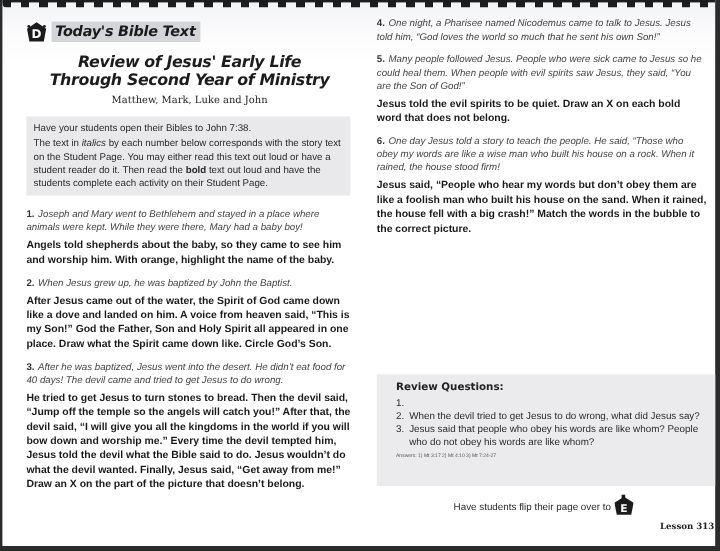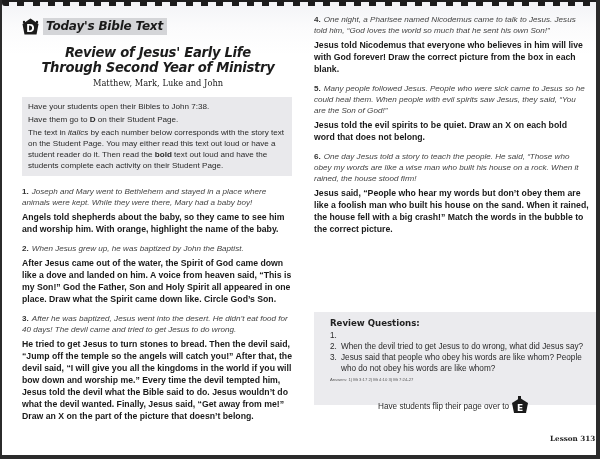--- a/index.html
+++ b/index.html
@@ -73,21 +73,21 @@
   }
   .review-title {
     font-family: "DejaVu Sans", sans-serif; font-weight: bold; font-size: 8.6px; color: #222;
   }
   .review-list { margin: 2px 0 0 0; padding: 0; list-style: none; font-size: 8.2px; line-height: 11px; color: #2a2a2a; }
   .review-list li { display: flex; }
   .review-list li .n { width: 11px; flex: none; }
   .answers { font-size: 4.2px; color: #555; margin-top: 3px; }
 
   .flip-note {
-    position: absolute; left: 376px; top: 396px; font-size: 8.2px; color: #2a2a2a;
+    position: absolute; left: 376px; top: 412px; font-size: 8.2px; color: #2a2a2a;
     display: flex; align-items: center; gap: 3px;
   }
   .flip-note svg { width: 16px; height: 18px; }
   .lesson-num {
     position: absolute; left: 548px; top: 434px; font-family: "DejaVu Serif", serif;
     font-weight: bold; font-size: 7.2px; color: #222;
   }
 </style>
 </head>
 <body>
@@ -109,21 +109,20 @@
     </div>
 
     <div class="lesson-title">
       <div>Review of Jesus' Early Life</div>
       <div>Through Second Year of Ministry</div>
     </div>
     <div class="lesson-sub">Matthew, Mark, Luke and John</div>
 
     <div class="instr-box">
       <p>Have your students open their Bibles to John 7:38.</p>
-      <p><span>Have them go to </span><b>D</b><span> on their Student Page.</span></p>
       <p class="last"><span>The text in </span><i>italics</i><span> by each number below corresponds with the story text on the Student Page. You may either read this text out loud or have a student reader do it. Then read the </span><b>bold</b><span> text out loud and have the students complete each activity on their Student Page.</span></p>
     </div>
 
     <div class="item" style="margin-top:10px">
       <div class="story"><span class="num">1.</span><span>Joseph and Mary went to Bethlehem and stayed in a place where animals were kept. While they were there, Mary had a baby boy!</span></div>
       <div class="action">Angels told shepherds about the baby, so they came to see him and worship him. With orange, highlight the name of the baby.</div>
     </div>
 
     <div class="item">
       <div class="story"><span class="num">2.</span><span>When Jesus grew up, he was baptized by John the Baptist.</span></div>
@@ -132,21 +131,20 @@
 
     <div class="item">
       <div class="story"><span class="num">3.</span><span>After he was baptized, Jesus went into the desert. He didn’t eat food for 40 days! The devil came and tried to get Jesus to do wrong.</span></div>
       <div class="action">He tried to get Jesus to turn stones to bread. Then the devil said, “Jump off the temple so the angels will catch you!” After that, the devil said, “I will give you all the kingdoms in the world if you will bow down and worship me.” Every time the devil tempted him, Jesus told the devil what the Bible said to do. Jesus wouldn’t do what the devil wanted. Finally, Jesus said, “Get away from me!” Draw an X on the part of the picture that doesn’t belong.</div>
     </div>
   </div>
 
   <div class="col-right">
     <div class="item">
       <div class="story"><span class="num">4.</span><span>One night, a Pharisee named Nicodemus came to talk to Jesus. Jesus told him, “God loves the world so much that he sent his own Son!”</span></div>
-      <div class="action">Jesus told Nicodemus that everyone who believes in him will live with God forever! Draw the correct picture from the box in each blank.</div>
     </div>
 
     <div class="item">
       <div class="story"><span class="num">5.</span><span>Many people followed Jesus. People who were sick came to Jesus so he could heal them. When people with evil spirits saw Jesus, they said, “You are the Son of God!”</span></div>
       <div class="action">Jesus told the evil spirits to be quiet. Draw an X on each bold word that does not belong.</div>
     </div>
 
     <div class="item">
       <div class="story"><span class="num">6.</span><span>One day Jesus told a story to teach the people. He said, “Those who obey my words are like a wise man who built his house on a rock. When it rained, the house stood firm!</span></div>
       <div class="action">Jesus said, “People who hear my words but don’t obey them are like a foolish man who built his house on the sand. When it rained, the house fell with a big crash!” Match the words in the bubble to the correct picture.</div>

